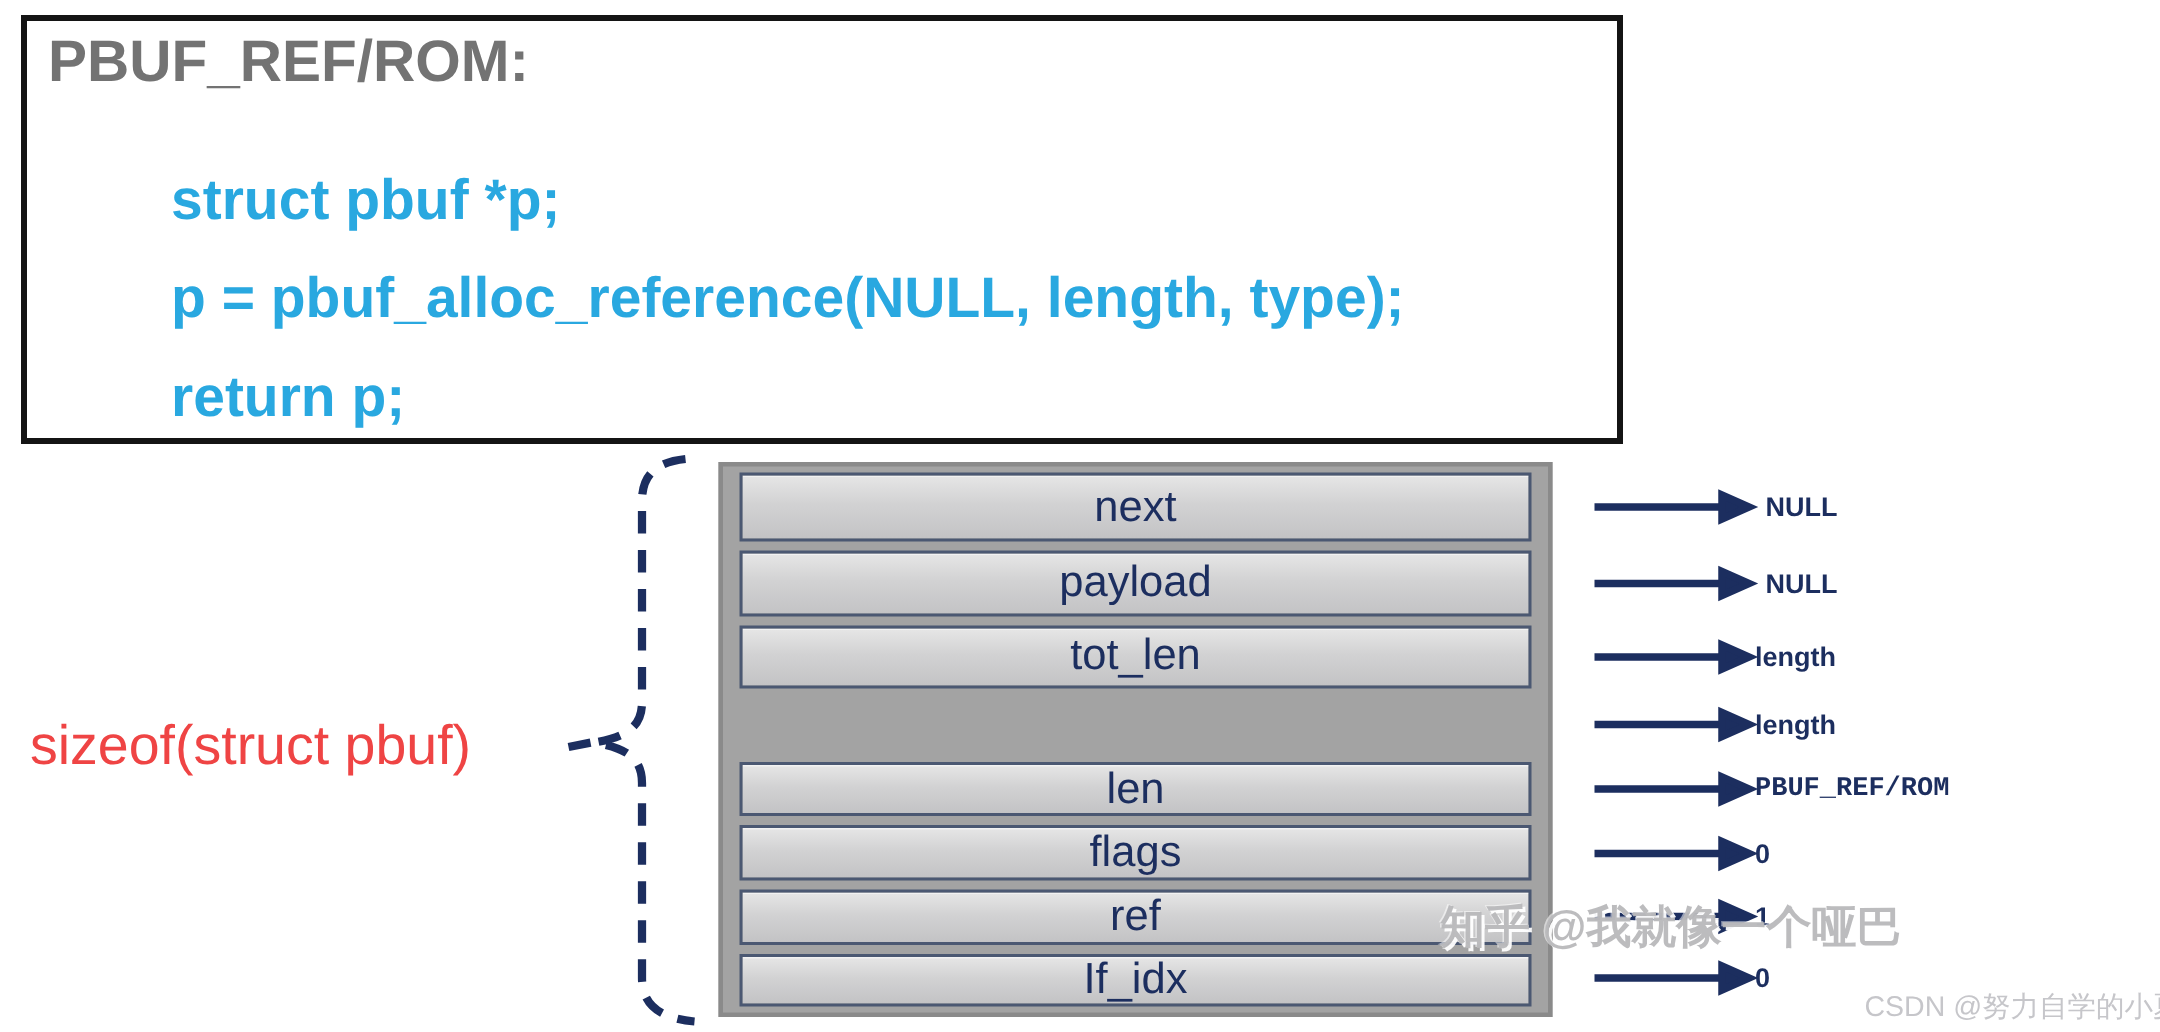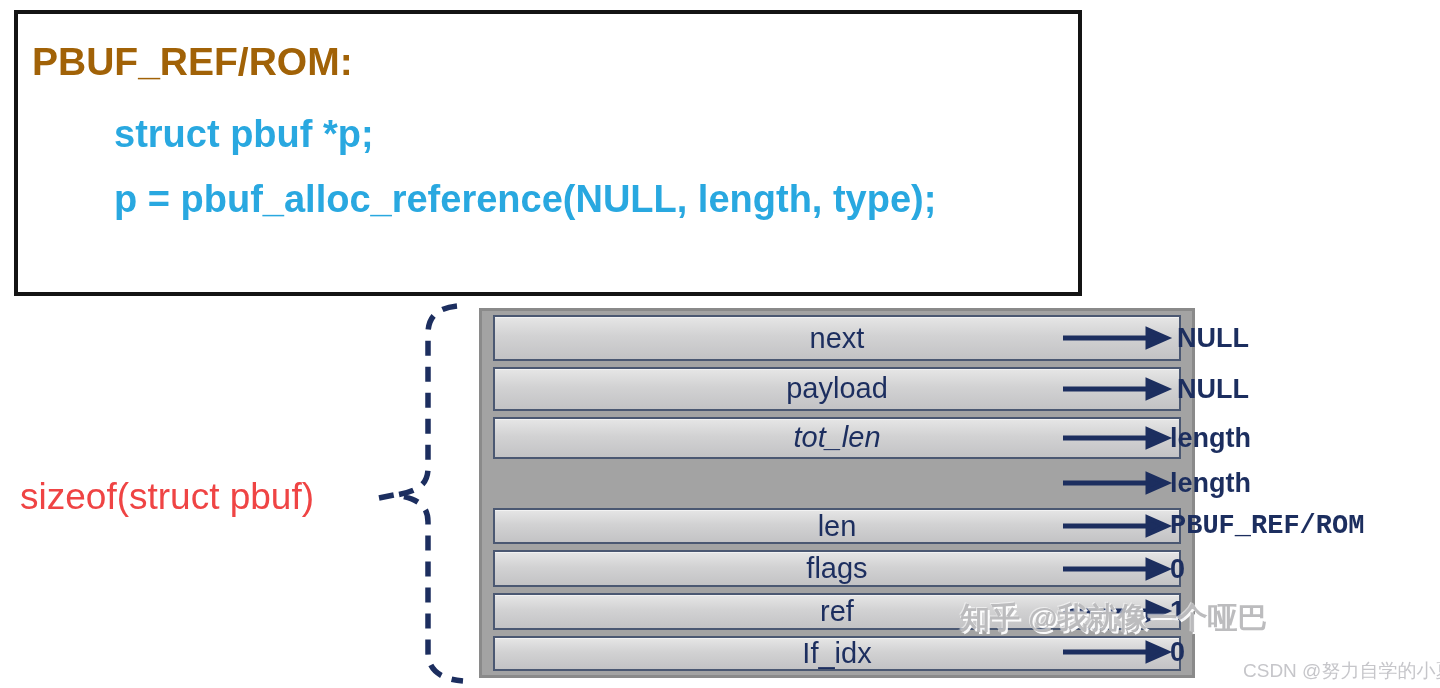--- a/index.html
+++ b/index.html
@@ -2,54 +2,54 @@
 <html><head>
 <meta charset="utf-8">
 <style>
   html,body{margin:0;padding:0;background:#ffffff;}
   body{font-family:"Liberation Sans", sans-serif;}
   .canvas{position:relative;width:1440px;height:688px;background:#ffffff;overflow:hidden;}
 
   
   .code-box{position:absolute;left:14px;top:10px;width:1068px;height:286px;
     background:#ffffff;border:4px solid #141414;box-sizing:border-box;}
-  .code-title{position:absolute;left:14px;top:26px;font-size:39px;font-weight:bold;
-    color:#a16207;letter-spacing:0px;}
+  .code-title{position:absolute;left:14px;top:6px;font-size:39px;font-weight:bold;
+    color:#737373;letter-spacing:0px;}
   .code-line{position:absolute;left:96px;font-size:38px;font-weight:bold;color:#29a8e0;}
   .code-line.l1{top:99px;}
   .code-line.l2{top:164px;}
   .code-line.l3{top:230px;}
 
   
   .sizeof-label{position:absolute;left:20px;top:476px;font-size:37px;font-weight:normal;color:#ef4444;}
 
   
-  .struct-box{position:absolute;left:479px;top:308px;width:716px;height:370px;
+  .struct-box{position:absolute;left:479px;top:308px;width:556px;height:370px;
     box-sizing:border-box;background:#a3a3a3;border:3px solid #8a8a8a;
     padding:4px 11px;display:flex;flex-direction:column;justify-content:space-between;}
   .srow{box-sizing:border-box;border:2px solid #4b5872;
     background:linear-gradient(180deg,#e6e6e6 0%,#d2d2d3 45%,#c3c3c5 100%);
     box-shadow:inset 0 1px 0 #f2f2f2;
     display:flex;align-items:center;justify-content:center;
     font-size:29px;color:#1c2e5f;}
   .srow:nth-child(1){height:46px;}
   .srow:nth-child(2){height:44px;}
-  .srow:nth-child(3){height:42px;font-style:italic;}
+  .srow:nth-child(3){height:42px;}
   .srow:nth-child(4){height:36px;margin-top:44px;}
   .srow:nth-child(5){height:37px;}
   .srow:nth-child(6){height:37px;}
   .srow:nth-child(7){height:35px;}
   .srow:nth-child(8){height:35px;}
 
   
   .overlay{position:absolute;left:0;top:0;width:1440px;height:688px;pointer-events:none;}
 
   
   .val{position:absolute;left:1170px;height:32px;line-height:32px;
-    font-size:27px;font-weight:bold;color:#1c2e5f;white-space:nowrap;}
+    font-size:18px;font-weight:bold;color:#1c2e5f;white-space:nowrap;}
   .val.v1{top:322px;left:1177px;}
   .val.v2{top:373px;left:1177px;}
   .val.v3{top:422px;}
   .val.v4{top:467px;}
   .val.v5{top:510px;font-family:Liberation Mono, monospace;}
   .val.v6{top:553px;}
   .val.v7{top:595px;}
   .val.v8{top:636px;}
 
   
@@ -62,20 +62,21 @@
 </style>
 </head>
 <body>
 
 <div class="canvas">
 
   <div class="code-box">
     <div class="code-title">PBUF_REF/ROM:</div>
     <div class="code-line l1">struct pbuf *p;</div>
     <div class="code-line l2">p = pbuf_alloc_reference(NULL, length, type);</div>
+    <div class="code-line l3">return p;</div>
   </div>
 
   <div class="sizeof-label">sizeof(struct pbuf)</div>
 
   <div class="struct-box">
     <div class="srow">next</div>
     <div class="srow">payload</div>
     <div class="srow">tot_len</div>
     <div class="srow">len</div>
     <div class="srow">flags</div>

